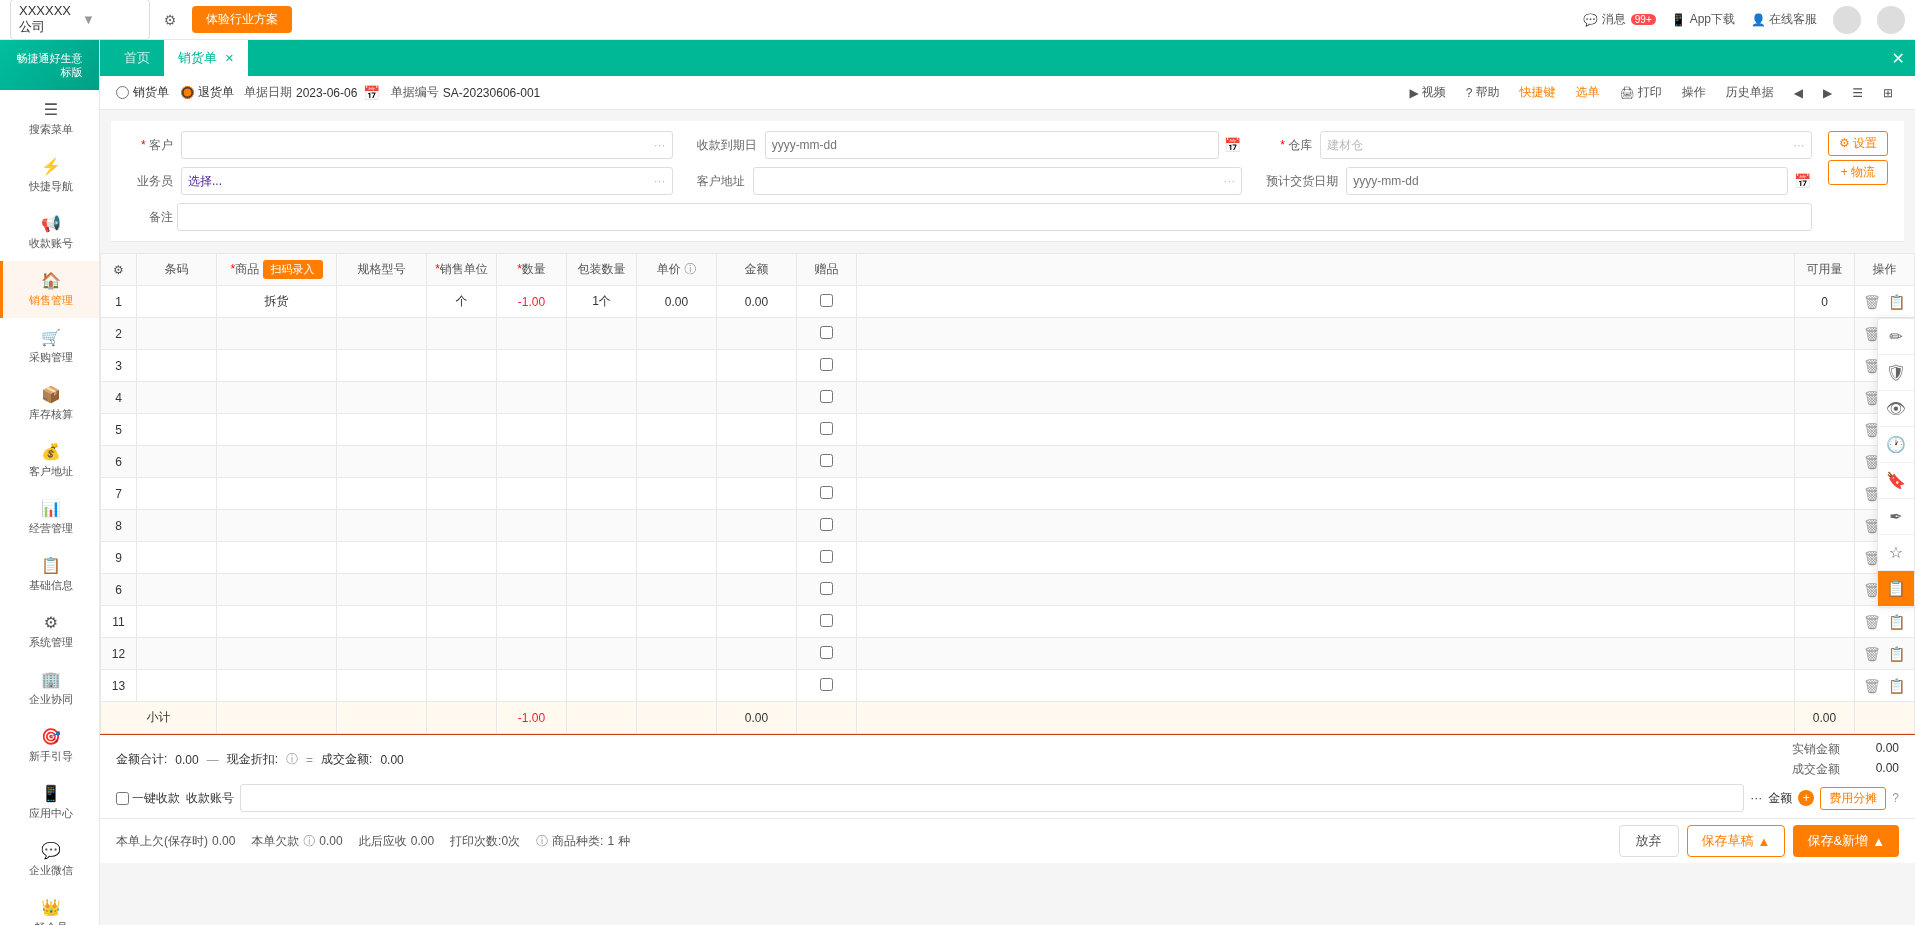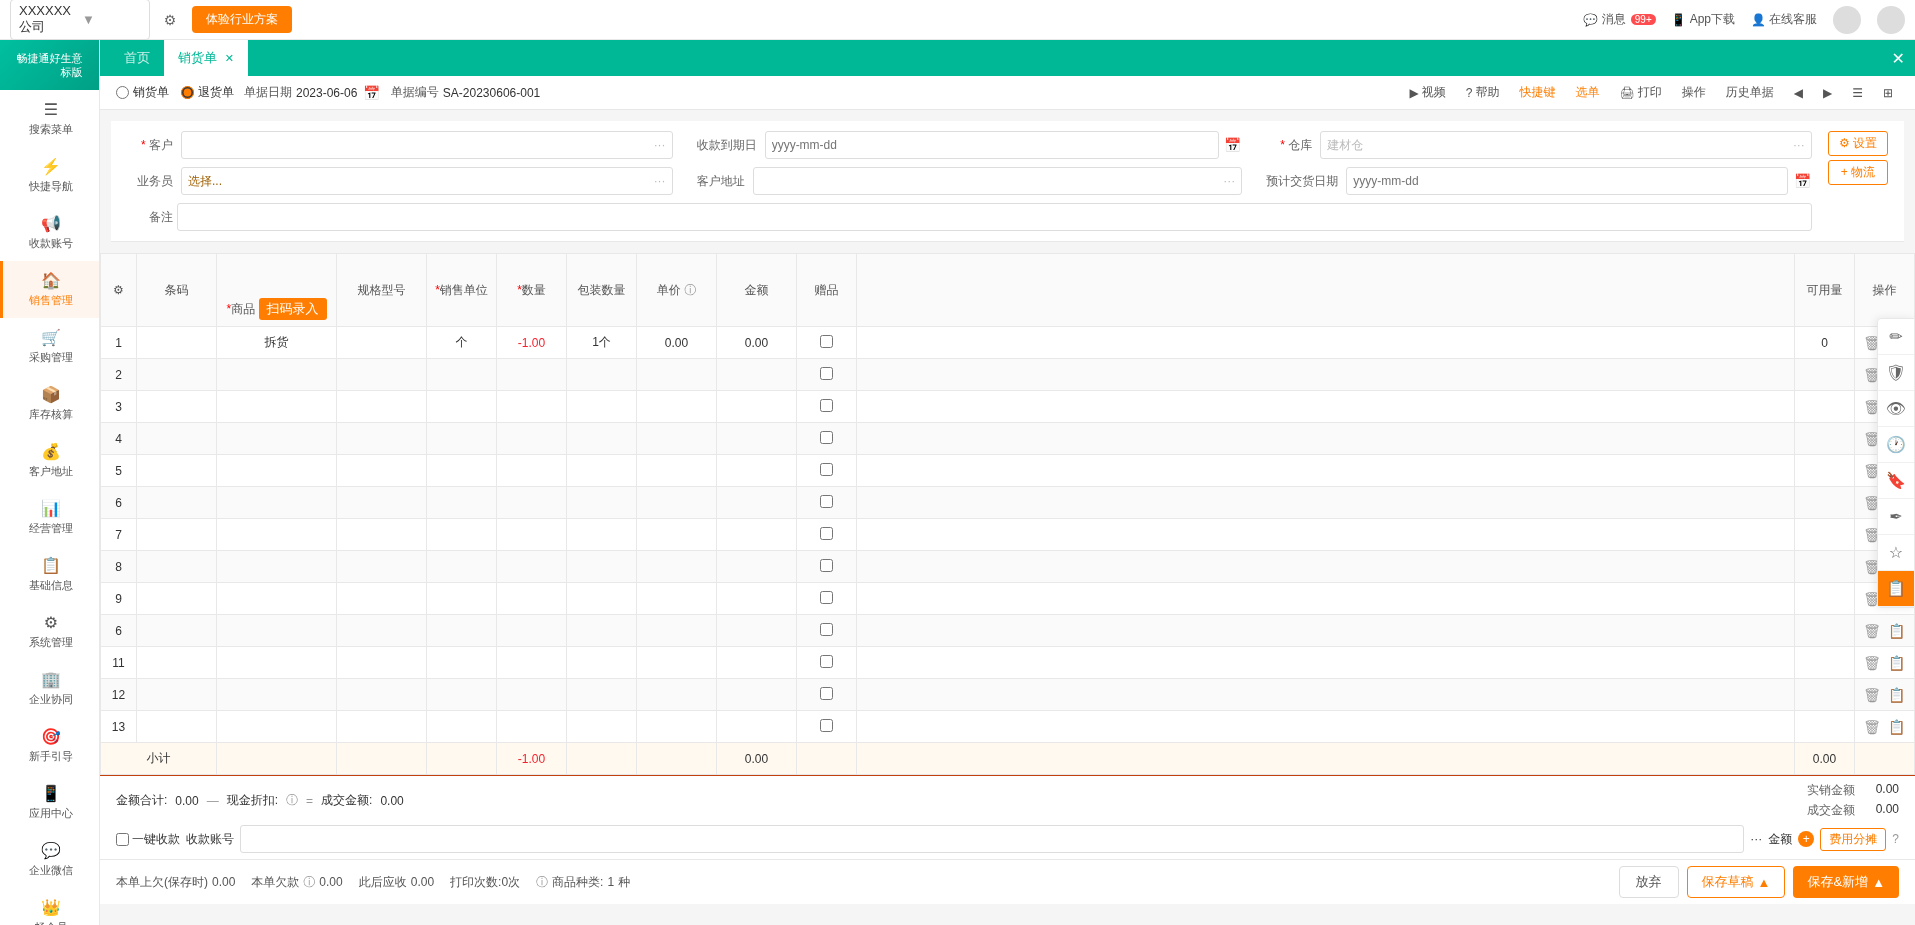--- a/index.html
+++ b/index.html
@@ -180,21 +180,21 @@
       border: 1px solid #e8e8e8;
       padding: 4px 6px;
       text-align: center;
       font-size: 12px;
       height: 32px;
     }
     .grid-table tr:nth-child(even) td { background: #fafafa; }
     .red-text { color: #f5222d; }
     .scan-btn {
       background: #ff7d00; color: #fff; border: none; border-radius: 3px;
-      padding: 2px 8px; font-size: 13px; cursor: pointer; margin-top: 38px;
+      padding: 2px 8px; font-size: 11px; cursor: pointer;
     }
 
     
     .bottom-bar {
       background: #fff;
       border-top: 1px solid #c2410c;
       padding: 6px 16px;
     }
     .sum-row {
       display: flex; align-items: center; gap: 8px; margin-bottom: 6px;
@@ -210,21 +210,21 @@
     }
     .fee-btn {
       border: 1px solid #ff7d00; color: #ff7d00; background: #fff;
       border-radius: 3px; padding: 2px 8px; cursor: pointer; font-size: 12px;
     }
     .right-summary {
       margin-left: auto;
       display: flex; flex-direction: column; align-items: flex-end; gap: 3px;
       font-size: 12px;
     }
-    .right-summary-row { display: flex; gap: 4px; }
+    .right-summary-row { display: flex; gap: 19px; }
     .summary-label { color: #666; }
     .summary-val { color: #333; font-weight: 500; min-width: 40px; text-align: right; }
 
     
     .status-bar {
       background: #fff;
       border-top: 1px solid #e8e8e8;
       padding: 6px 16px;
       display: flex;
       align-items: center;
@@ -492,21 +492,21 @@
                   <span>建材仓</span>
                   <span>···</span>
                 </div>
               </div>
             </div>
 
             <div class="form-row">
               <div class="form-group" style="flex:1.2;">
                 <span class="form-label">业务员</span>
                 <div class="form-input-dots" style="justify-content:space-between;">
-                  <span style="color:#a16207;">选择...</span>
+                  <span style="color:#4c1d95;">选择...</span>
                   <span>···</span>
                 </div>
               </div>
               <div style="width:24px;"></div>
               <div class="form-group" style="flex:1.2;">
                 <span class="form-label">客户地址</span>
                 <div class="form-input-dots">
                   <span>···</span>
                 </div>
               </div>

